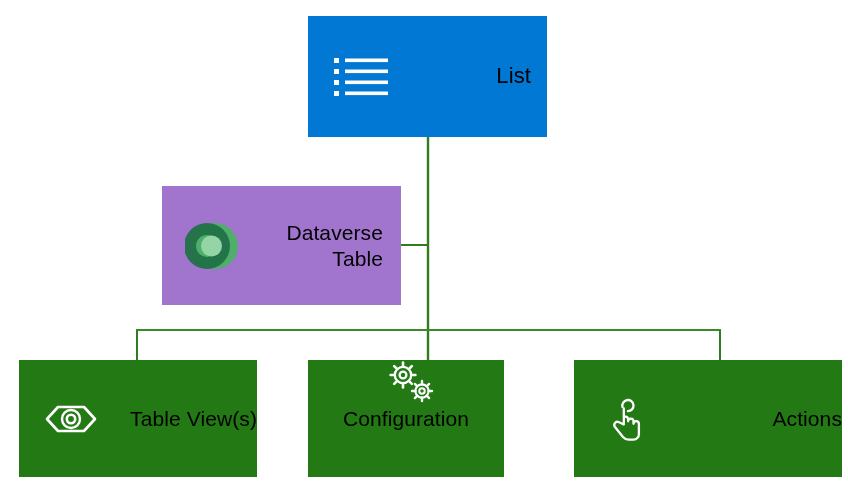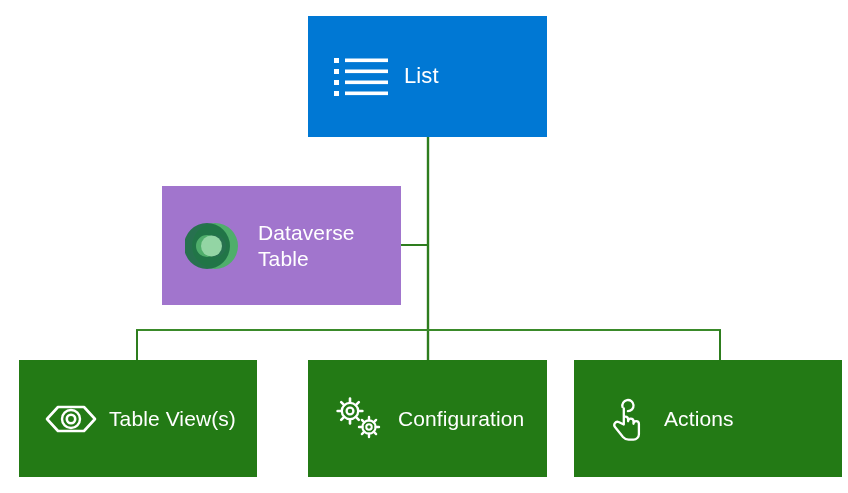--- a/index.html
+++ b/index.html
@@ -40,22 +40,22 @@
     box-sizing: border-box;
   }
   .node-icon {
     flex: 0 0 auto;
     display: flex;
     align-items: center;
     justify-content: center;
   }
   .node-label {
     flex: 1 1 auto;
-    text-align: left;
-    color: #ffffff;
+    text-align: right;
+    color: #000000;
     font-weight: 400;
     line-height: 1.22;
     letter-spacing: 0.1px;
     white-space: pre-line;
   }
 
   
   #node-list {
     left: 308px;
     top: 16px;
@@ -79,39 +79,39 @@
     width: 239px;
     height: 119px;
     background: #A175CD;
   }
   #node-dataverse .node-icon {
     width: 88px;
     margin-left: 8px;
   }
   #node-dataverse .node-label {
     font-size: 21px;
-    padding-right: 30px;
+    padding-right: 18px;
   }
 
   
   .node-green {
     top: 360px;
     height: 117px;
     background: #237A15;
   }
   .node-green .node-icon {
     width: 76px;
     margin-left: 14px;
   }
   .node-green .node-label {
     font-size: 21px;
     padding-right: 0;
   }
   #node-views      { left: 19px;  width: 238px; }
-  #node-config     { left: 308px; width: 239px; }
+  #node-config     { left: 308px; width: 196px; flex-direction: column; }
   #node-actions    { left: 574px; width: 268px; }
 
   .icon-svg { display: block; }
 </style>
 </head>
 <body>
 
 <div id="diagram-canvas">
 
   <svg id="connector-layer" width="848" height="493" viewBox="0 0 848 493" xmlns="http://www.w3.org/2000/svg">

